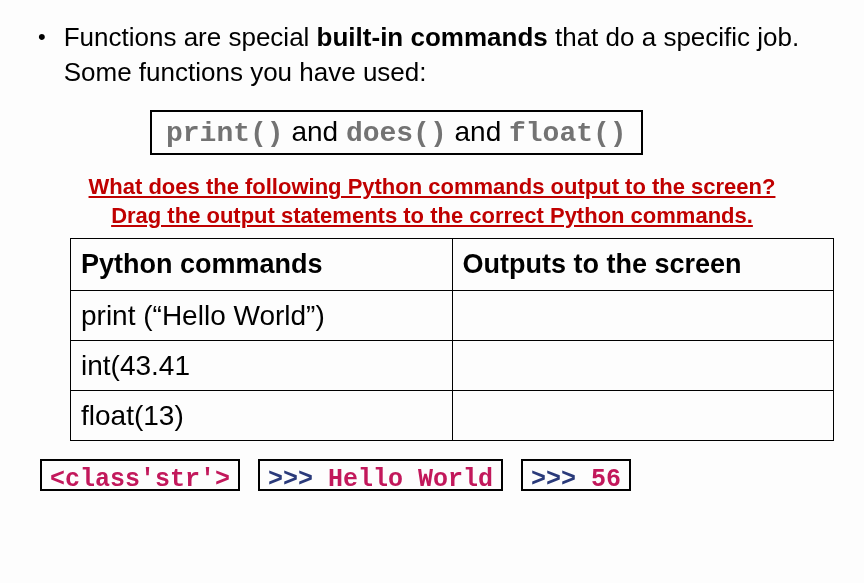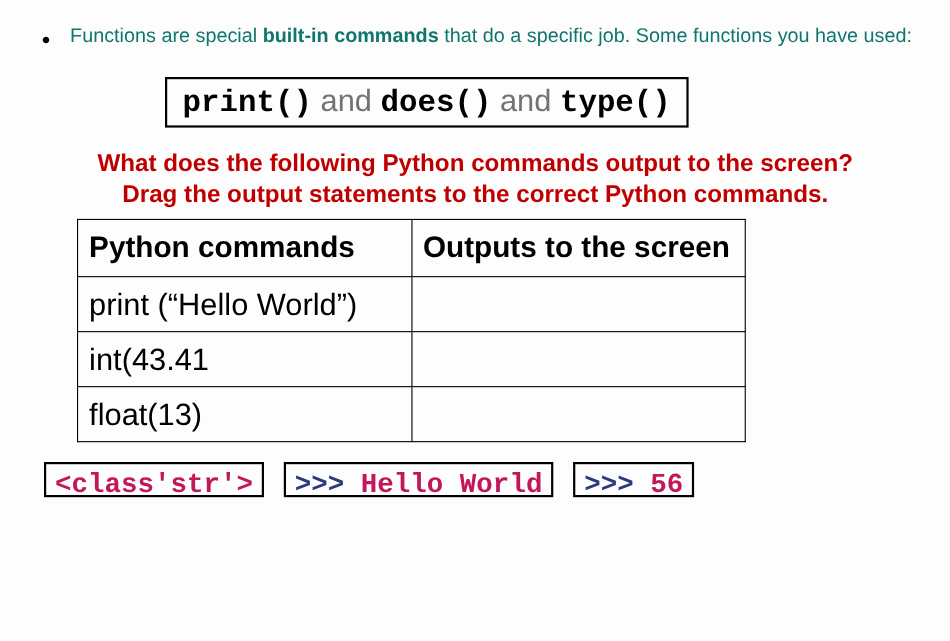--- a/index.html
+++ b/index.html
@@ -16,58 +16,59 @@
       align-items: flex-start;
       margin-bottom: 14px;
     }
     .bullet-dot {
       font-size: 22px;
       margin-right: 18px;
       margin-top: 4px;
       margin-left: 8px;
     }
     .bullet-text {
-      font-size: 18px;
+      font-size: 26px;
       line-height: 1.35;
-      color: #0f766e;
+      color: #000000;
     }
     .bold { font-weight: bold; }
     .code-box {
       border: 2px solid #000;
       display: inline-block;
       padding: 4px 14px;
       margin-left: 120px;
       margin-top: 6px;
       margin-bottom: 18px;
     }
     .code-box-content {
       font-size: 28px;
     }
     .mono {
       font-family: "Courier New", monospace;
       font-weight: bold;
-      color: #000000;
+      color: #737373;
     }
     .connector {
       font-family: Arial, Helvetica, sans-serif;
       font-weight: normal;
-      color: #737373;
+      color: #000000;
     }
     .instruction {
       color: #c00000;
       font-weight: bold;
       text-align: center;
       font-size: 22px;
       line-height: 1.3;
       margin-bottom: 8px;
       padding: 0 40px;
+      text-decoration: underline;
     }
     .exercise-table {
       border-collapse: collapse;
-      width: 608px;
+      width: 764px;
       margin-left: 40px;
     }
     .exercise-table th, .exercise-table td {
       border: 1.5px solid #000;
       text-align: left;
       padding: 6px 10px;
     }
     .exercise-table th {
       font-size: 27px;
       font-weight: bold;
@@ -106,21 +107,21 @@
 
 <div class="bullet-item">
   <span class="bullet-dot">•</span>
   <div class="bullet-text">
     <span>Functions are special </span><span class="bold">built-in commands</span><span> that do a specific job. Some functions you have used:</span>
   </div>
 </div>
 
 <div class="code-box">
   <span class="code-box-content">
-    <span class="mono">print()</span><span class="connector"> and </span><span class="mono">does()</span><span class="connector"> and </span><span class="mono">type()</span>
+    <span class="mono">print()</span><span class="connector"> and </span><span class="mono">does()</span><span class="connector"> and </span><span class="mono">float()</span>
   </span>
 </div>
 
 <div class="instruction">
   <span>What does the following Python commands output to the screen?</span><br>
   <span>Drag the output statements to the correct Python commands.</span>
 </div>
 
 <table class="exercise-table">
   <thead>

